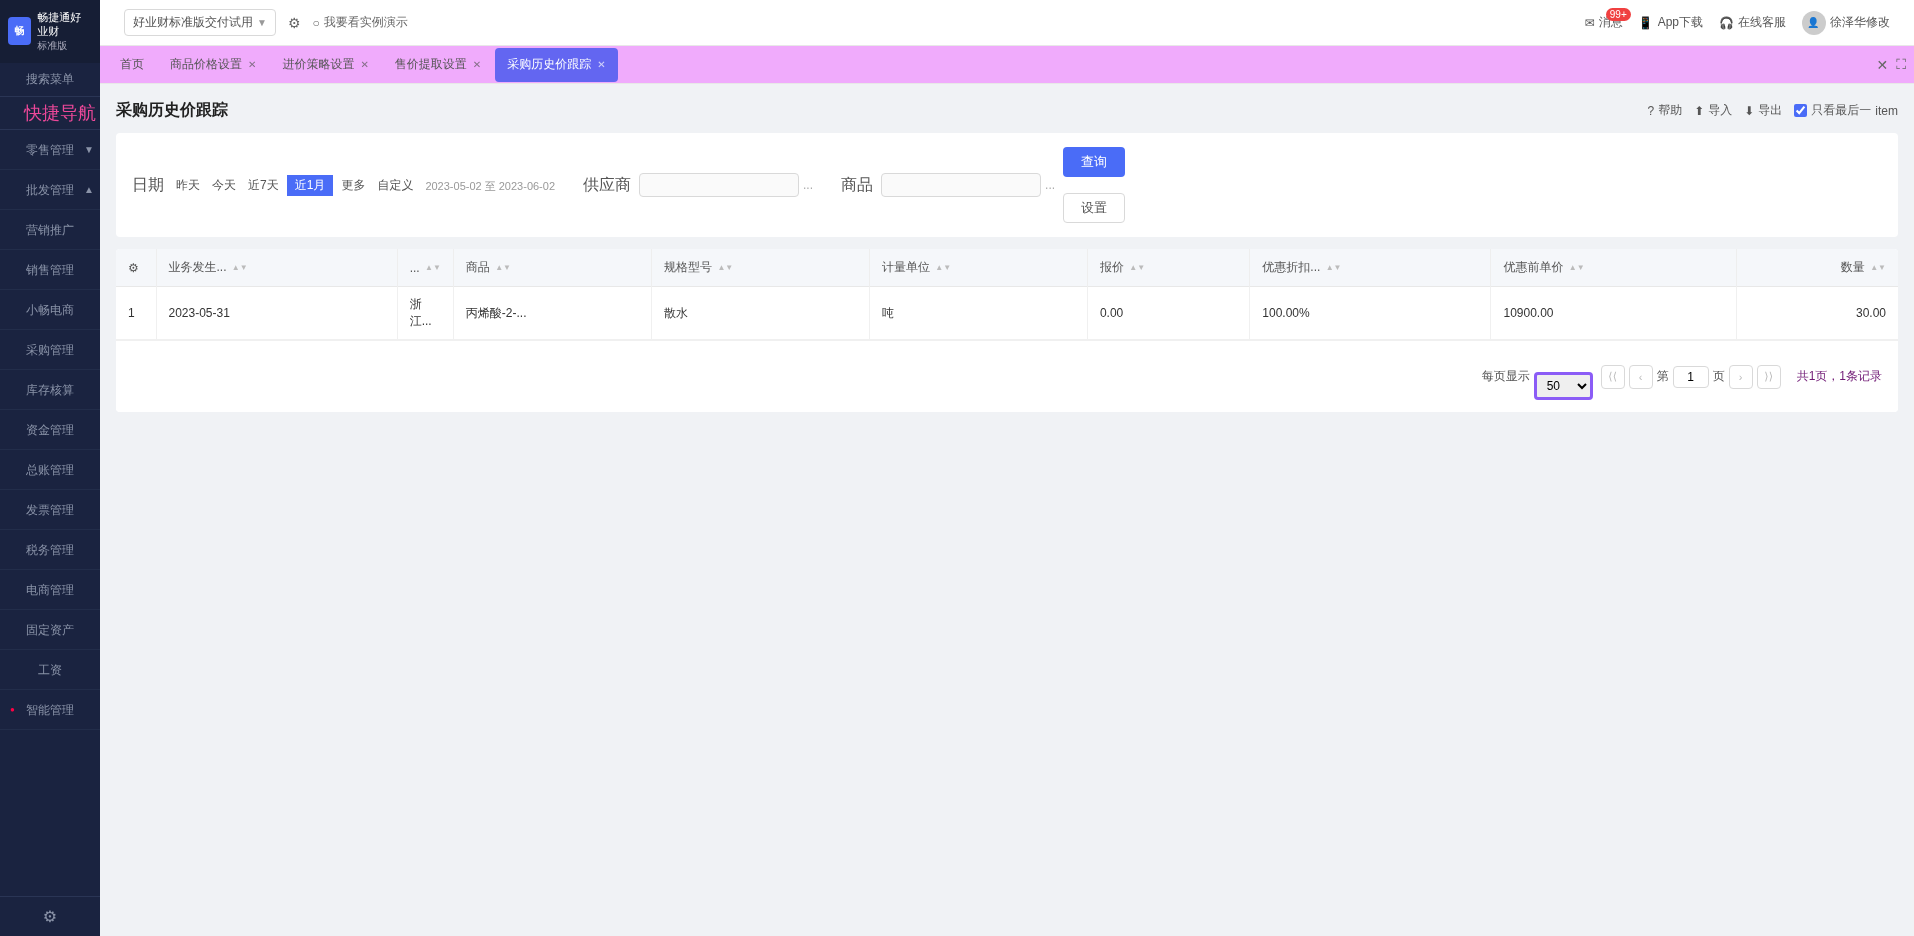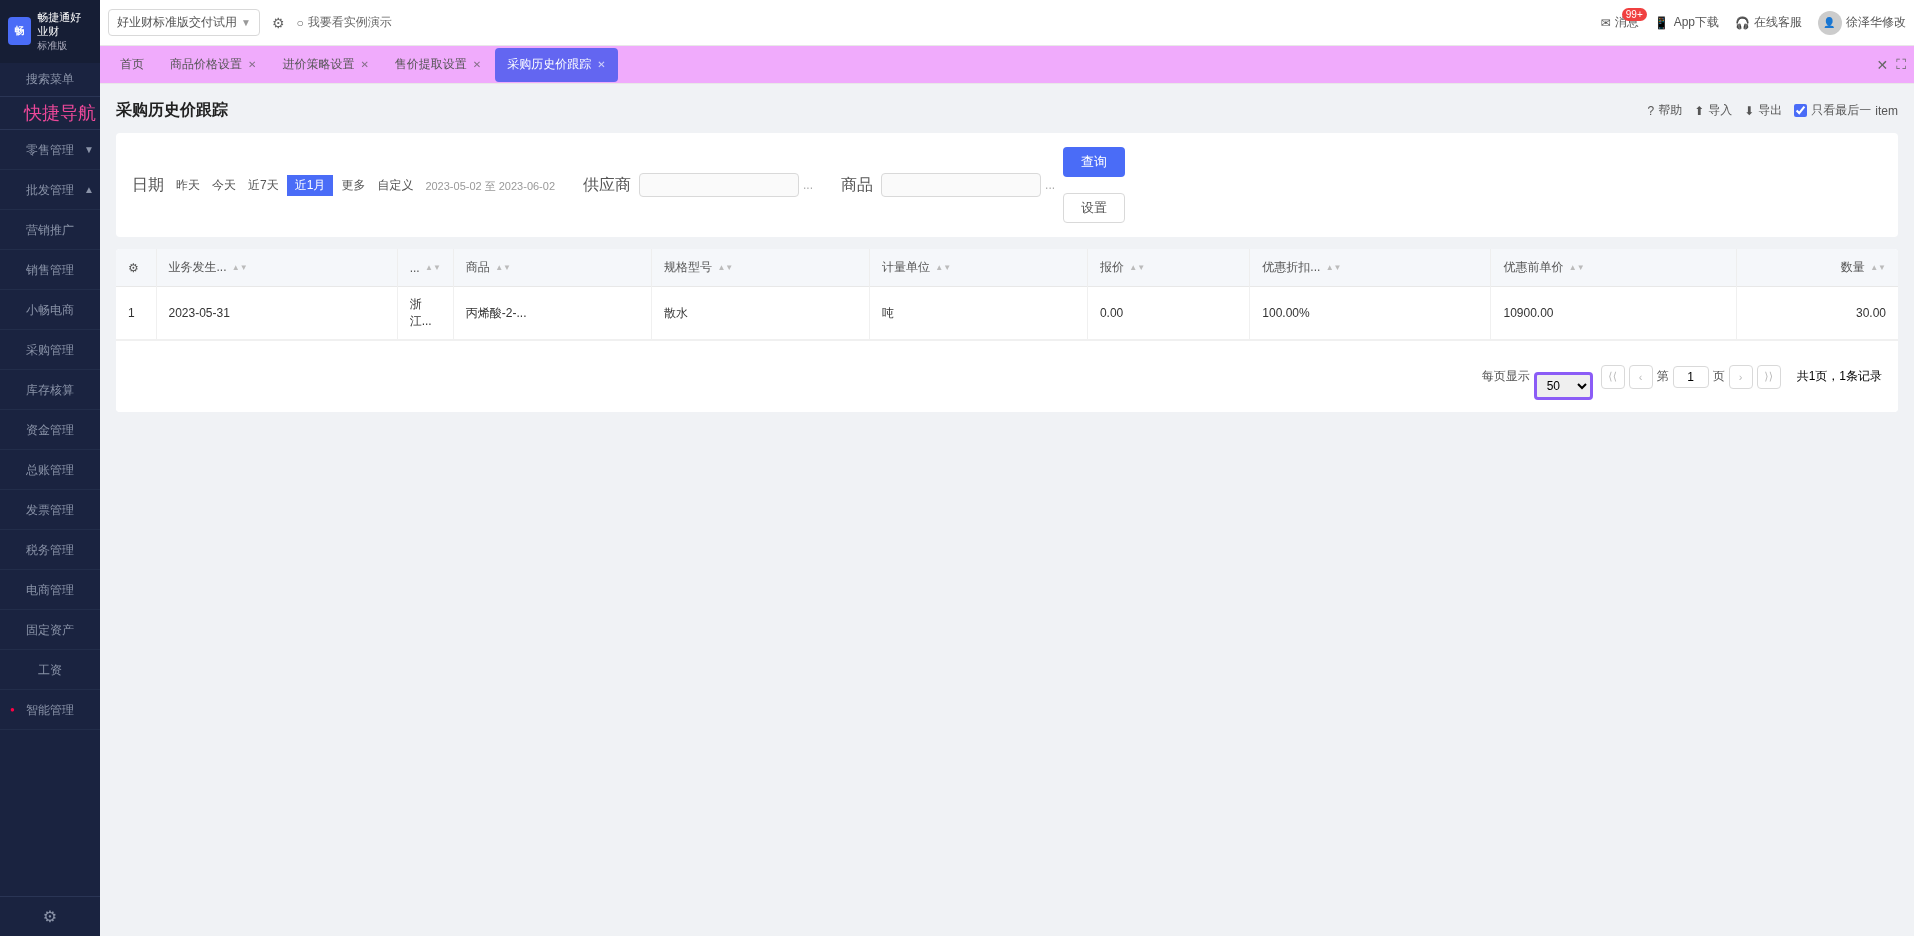--- a/index.html
+++ b/index.html
@@ -81,21 +81,21 @@
       overflow: hidden;
       background: #f0f2f5;
     }
 
     
     .topbar {
       background: #fff;
       height: 46px;
       display: flex;
       align-items: center;
-      padding: 0 8px;
+      padding: 0 24px;
       border-bottom: 1px solid #e8e8e8;
       gap: 12px;
     }
     .topbar-version-select {
       display: flex;
       align-items: center;
       gap: 4px;
       border: 1px solid #d9d9d9;
       border-radius: 4px;
       padding: 4px 8px;
@@ -285,21 +285,21 @@
     .page-btn.disabled { color: #bbb; cursor: default; }
     .page-input {
       width: 36px;
       border: 1px solid #d9d9d9;
       border-radius: 4px;
       text-align: center;
       padding: 3px 4px;
       font-size: 12px;
       outline: none;
     }
-    .total-info { color: #000000; margin-left: 8px; }
+    .total-info { color: #701a75; margin-left: 8px; }
   </style>
 </head>
 <body>
 
 <div class="sidebar">
   <div class="sidebar-logo">
     <div class="sidebar-logo-icon">
       <span>畅</span>
     </div>
     <div>

